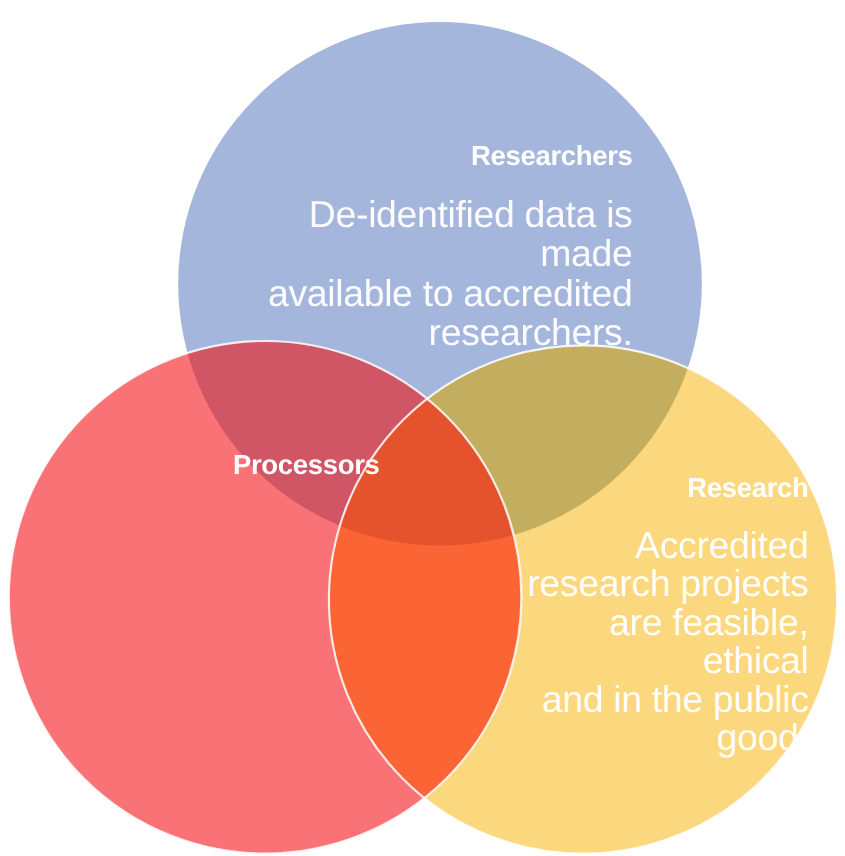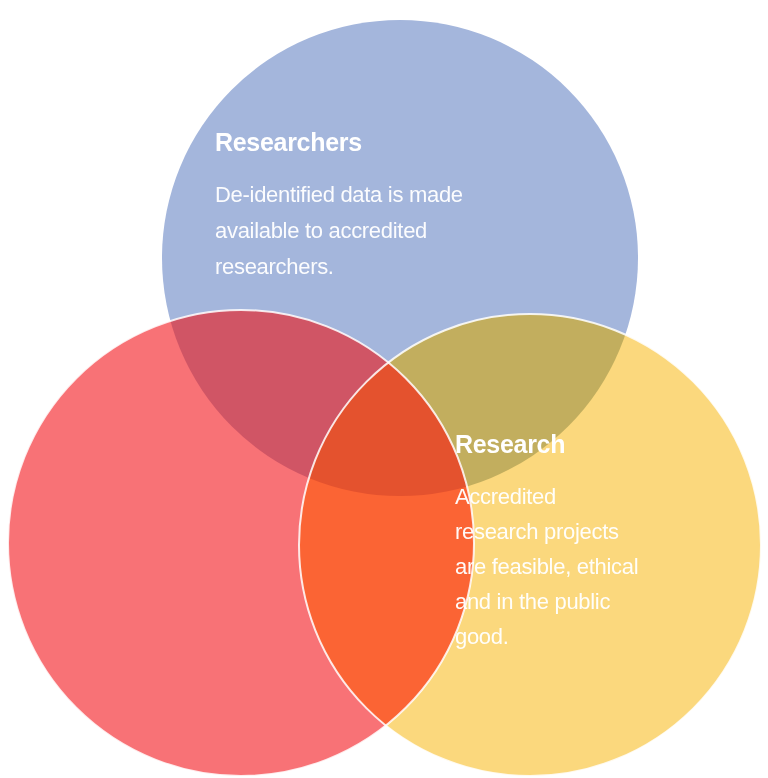--- a/index.html
+++ b/index.html
@@ -13,32 +13,32 @@
   }
   .venn-svg {
     position: absolute;
     left: 0;
     top: 0;
     width: 768px;
     height: 778px;
   }
   .label-block {
     position: absolute;
-    text-align: left;
+    text-align: right;
     color: #ffffff;
     letter-spacing: -0.3px;
   }
   .circle-title {
     font-weight: 700;
     font-size: 25px;
     line-height: 36px;
     color: #ffffff;
   }
   .circle-desc {
-    font-size: 22px;
+    font-size: 34px;
     line-height: 36px;
     margin-top: 17px;
     white-space: pre-line;
     color: rgba(255,255,255,0.96);
   }
   #researchers-block { left: 215px; top: 124px; width: 360px; }
   #processors-block  { left: 25px;  top: 405px; width: 320px; }
   #research-block    { left: 455px; top: 426px; width: 280px; }
   #research-block .circle-desc { line-height: 35px; }
 </style>
@@ -82,20 +82,21 @@
   </svg>
 
   <div class="label-block" id="researchers-block">
     <div class="circle-title">Researchers</div>
     <div class="circle-desc">De-identified data is made
 available to accredited
 researchers.</div>
   </div>
 
   <div class="label-block" id="processors-block">
+    <div class="circle-title">Processors</div>
   </div>
 
   <div class="label-block" id="research-block">
     <div class="circle-title">Research</div>
     <div class="circle-desc">Accredited
 research projects
 are feasible, ethical
 and in the public
 good.</div>
   </div>

